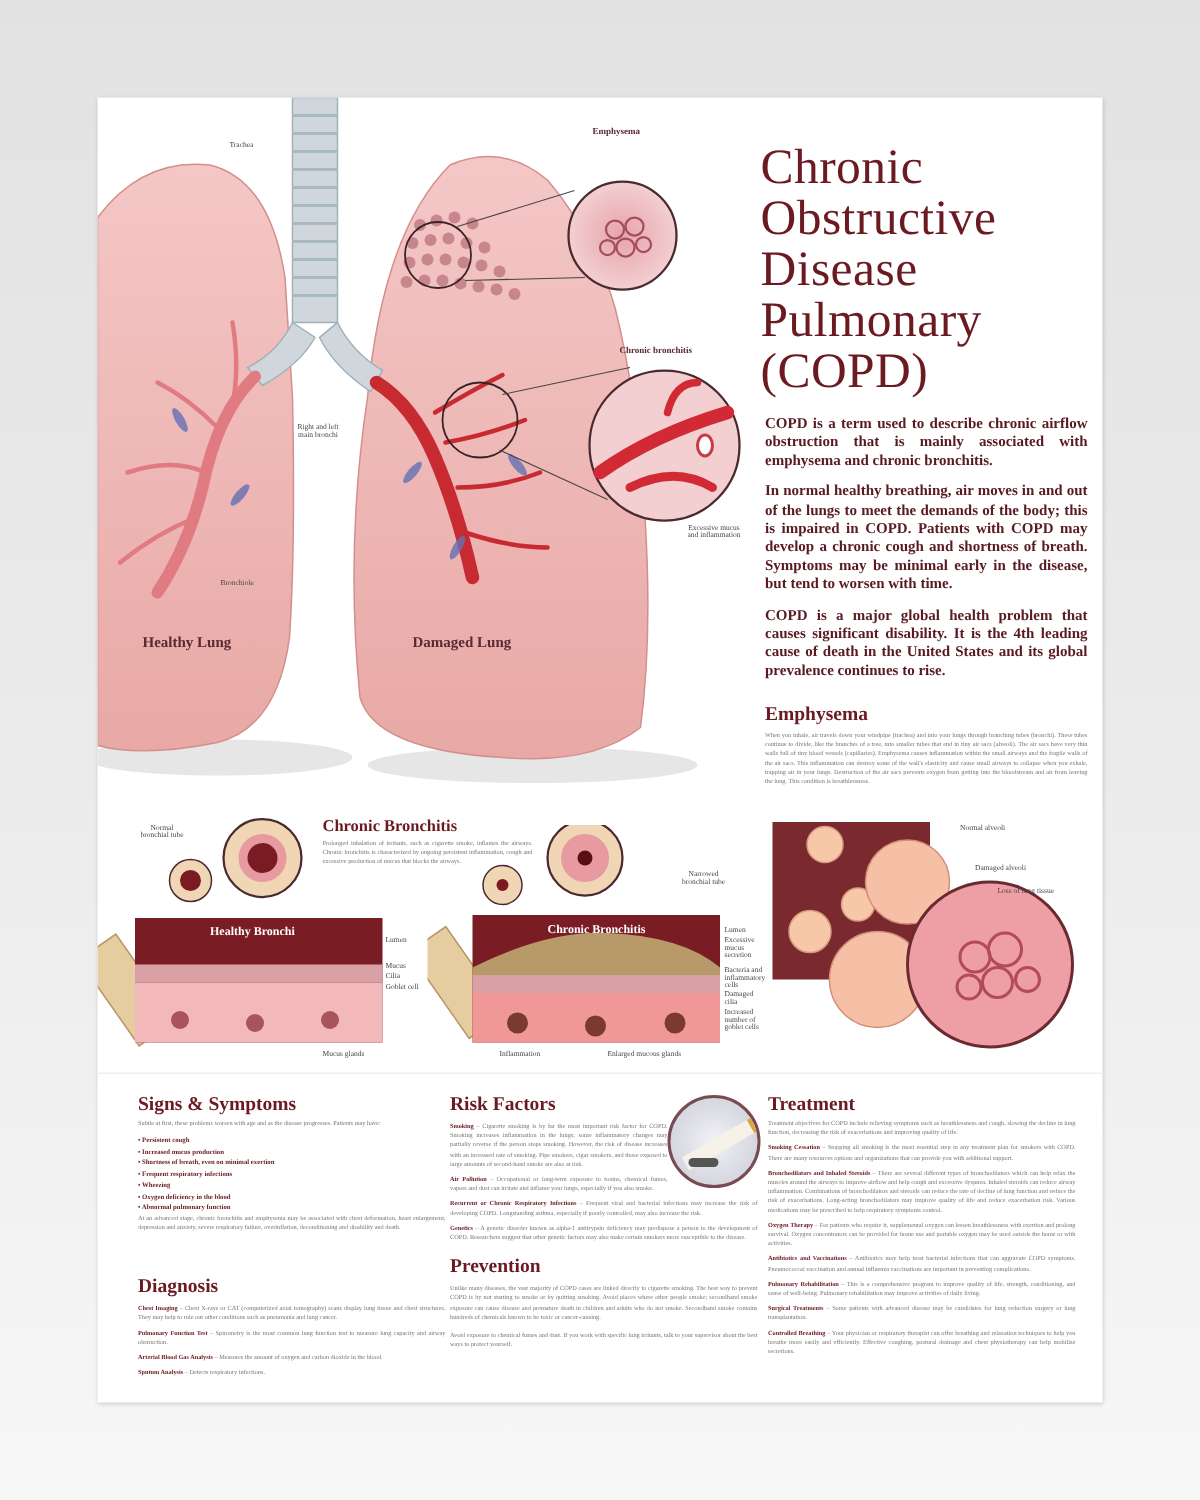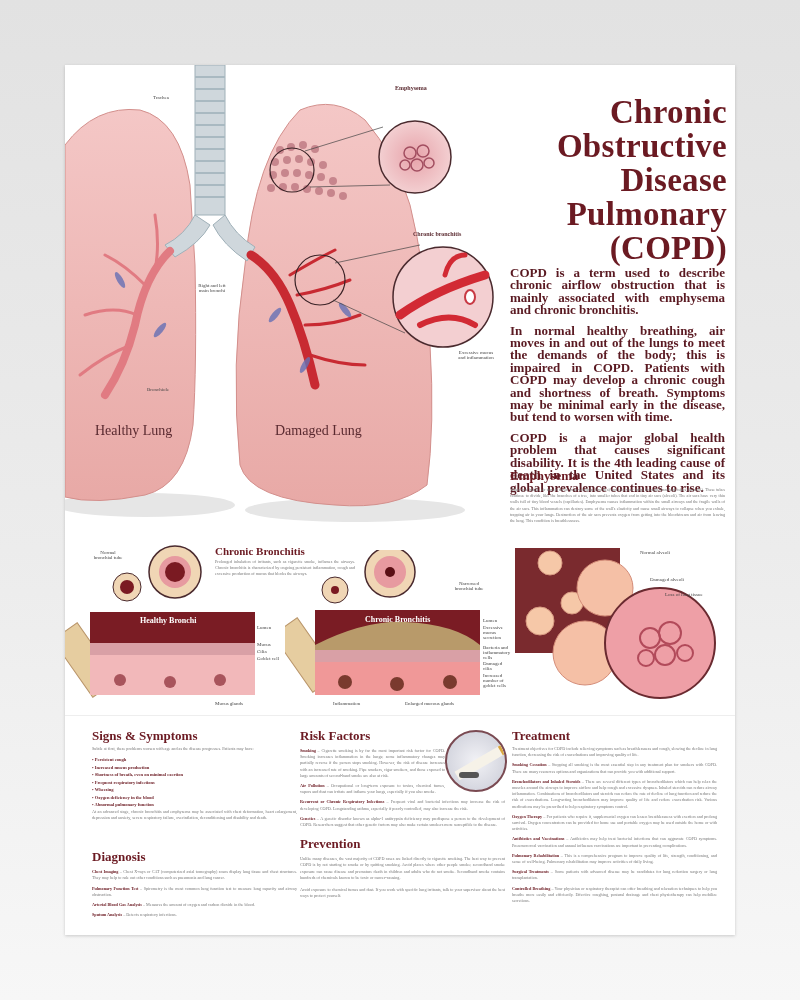--- a/index.html
+++ b/index.html
@@ -1,27 +1,27 @@
 <!DOCTYPE html>
 <html><head>
 <meta charset="utf-8">
 <style>
   *{box-sizing:border-box;margin:0;padding:0}
   html,body{width:800px;height:1000px;overflow:hidden}
   body{background:linear-gradient(#e2e2e2 0%,#ececec 55%,#f7f7f7 100%);font-family:"Liberation Serif","DejaVu Serif",serif;position:relative}
   .poster{position:absolute;left:65px;top:65px;width:670px;height:870px;background:#fff;box-shadow:0 1px 3px rgba(0,0,0,.18);overflow:hidden}
-  .title{position:absolute;left:442px;top:30px;width:220px;text-align:right;color:#6b1a22;font-weight:bold;font-size:33px;line-height:34px;letter-spacing:.3px}
-  .intro{position:absolute;left:445px;top:202px;width:215px;color:#5a1a22;font-weight:bold;font-size:13px;line-height:12.4px;text-align:justify}
+  .title{position:absolute;left:442px;top:30px;width:220px;text-align:left;color:#6b1a22;font-weight:normal;font-size:33px;line-height:34px;letter-spacing:.3px}
+  .intro{position:absolute;left:445px;top:212px;width:215px;color:#5a1a22;font-weight:bold;font-size:10px;line-height:12.4px;text-align:justify}
   .intro p{margin-bottom:8px}
   .h2{color:#6b1a22;font-weight:bold;font-size:13px}
   .small{font-size:4.2px;line-height:6.2px;color:#777;font-family:"Liberation Serif",serif;text-align:justify}
   .small b{color:#6b1a22}
   .emph{position:absolute;left:445px;top:403px;width:215px}
   .lungs{position:absolute;left:0;top:0;width:440px;height:470px}
-  .label-lung{position:absolute;font-size:14px;font-weight:normal;color:#5a2a30}
+  .label-lung{position:absolute;font-size:10px;font-weight:bold;color:#5a2a30}
   .callout{position:absolute;font-size:5px;color:#444;text-align:center}
   .chron-text{position:absolute;left:150px;top:480px;width:140px}
   .bottom{position:absolute;left:0;top:650px;width:670px;height:166px;border-top:1px solid #eee}
   .col{position:absolute;top:12px}
   .bullets{list-style:none;margin-top:4px}
   .bullets li{font-size:4.5px;line-height:7.5px;color:#6b1a22;font-weight:bold}
   .bullets li:before{content:"• "}
   .para{margin-top:4px}
 </style>
 </head>

